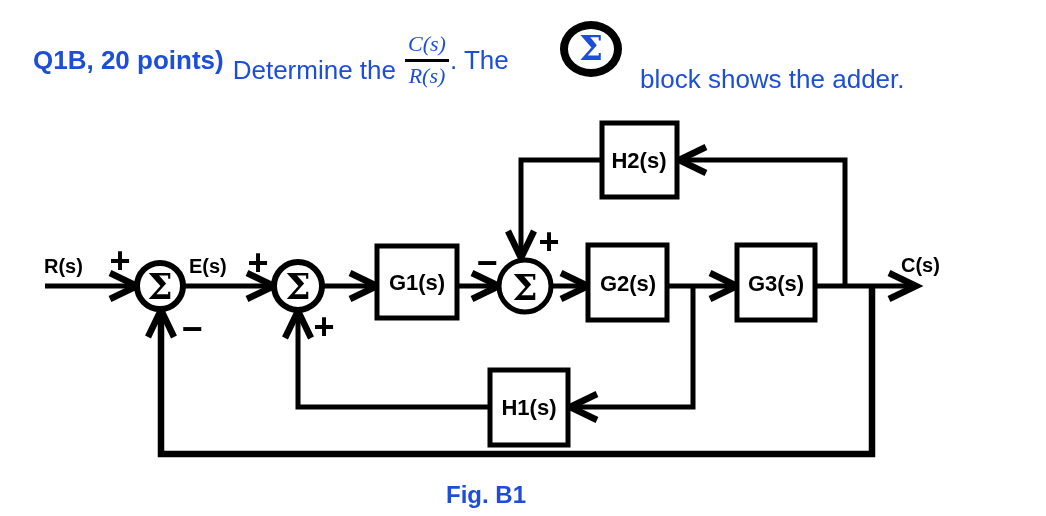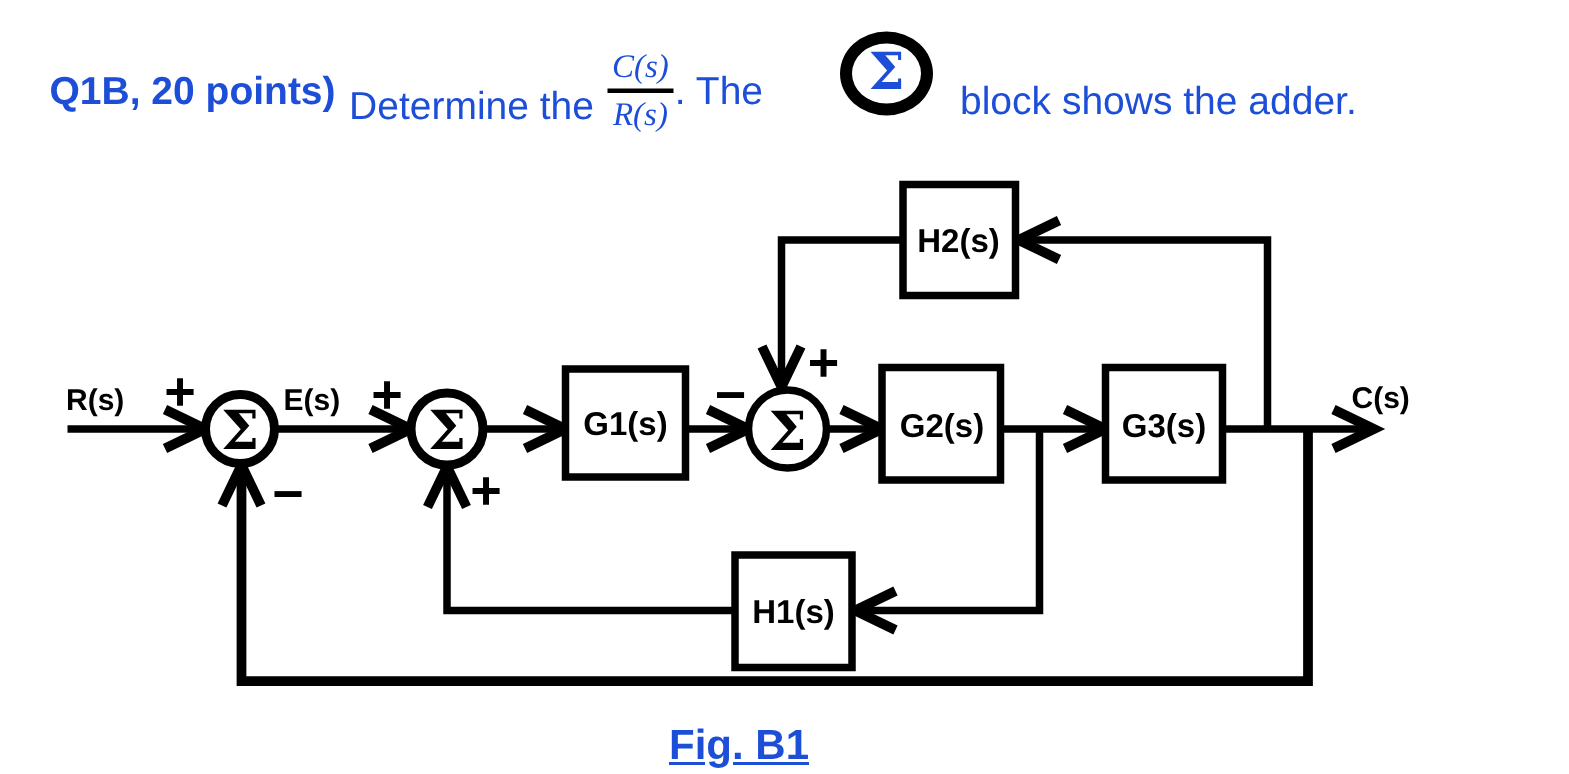--- a/index.html
+++ b/index.html
@@ -64,21 +64,21 @@
   .sigma-badge span {
     font-family: "DejaVu Serif", serif;
     font-weight: bold;
     font-size: 34px;
     line-height: 1;
     transform: translateY(-1px);
   }
   .q-run2 {
     position: absolute;
     left: 640px;
-    top: 54px;
+    top: 66px;
     font-size: 26px;
     line-height: 1;
     white-space: nowrap;
   }
 
   
   .diagram {
     position: absolute;
     left: 0;
     top: 0;
@@ -141,24 +141,23 @@
     font-size: 36px;
     text-anchor: middle;
     fill: #000;
   }
 
   
   .caption {
     position: absolute;
     left: 446px;
     top: 483px;
-    font-size: 28px;
-    font-weight: bold;
-    line-height: 1;
-    text-decoration: underline;
+    font-size: 24px;
+    font-weight: bold;
+    line-height: 1;
   }
 </style>
 </head>
 <body>
 
 <div class="page">
 
   <div class="q-run1">
     <span class="q-bold">Q1B, 20 points)</span>
     <span class="q-normal q-sp">Determine the</span>

